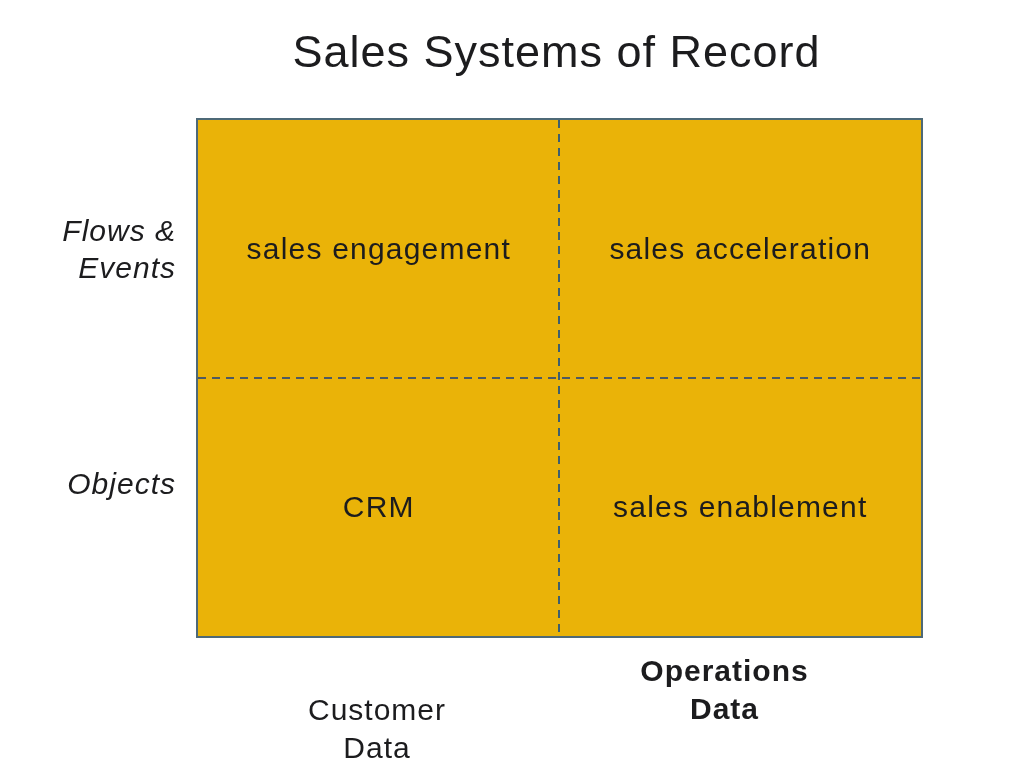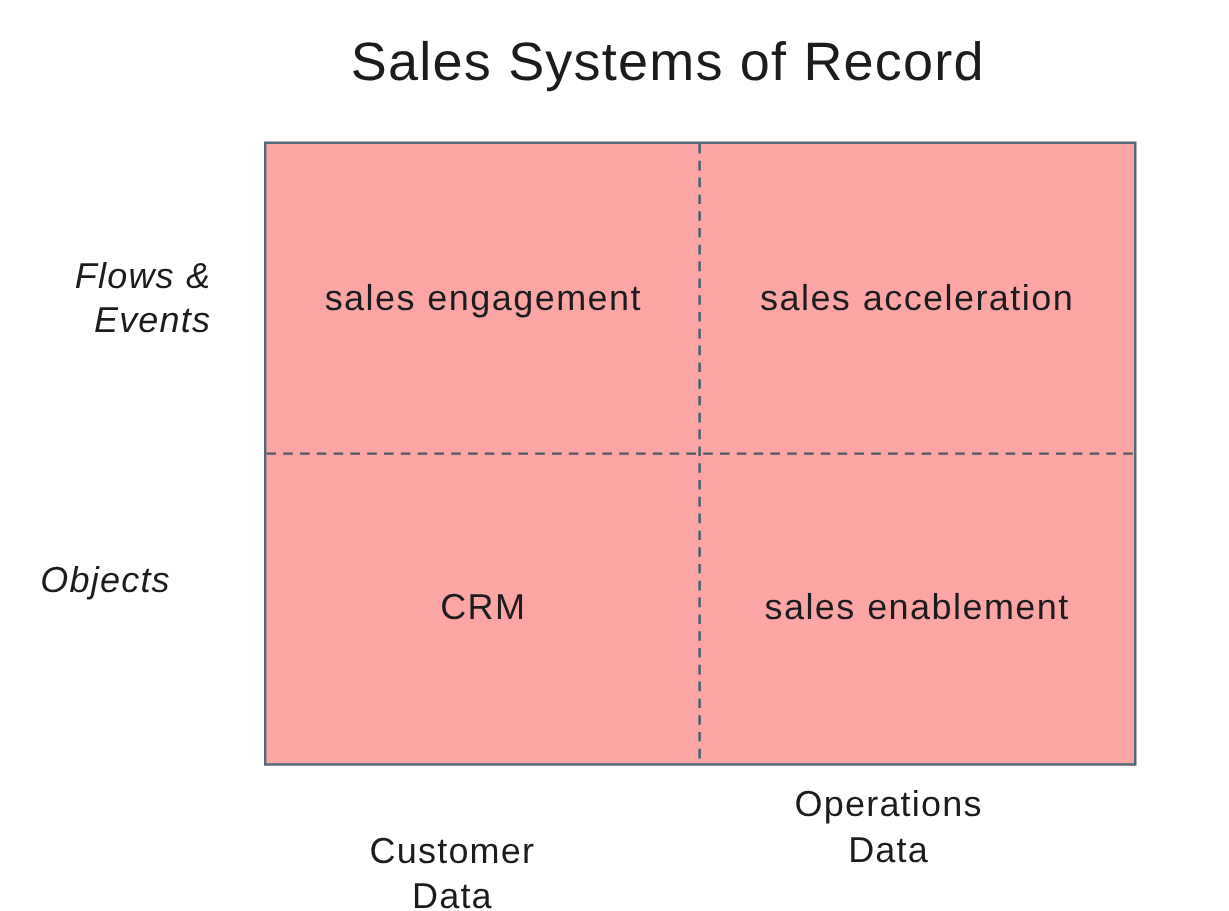--- a/index.html
+++ b/index.html
@@ -27,22 +27,21 @@
     white-space: nowrap;
   }
   .matrix {
     position: absolute;
     left: 196px;
     top: 118px;
     width: 727px;
     height: 520px;
     box-sizing: border-box;
     border: 2px solid var(--color-border, #4e6977);
-    background: #fca5a5;
-    margin-left: 24px;
+    background: #eab308;
   }
   .dividers {
     position: absolute;
     inset: 0;
     width: 100%;
     height: 100%;
     display: block;
   }
   .grid {
     position: absolute;
@@ -67,32 +66,32 @@
     left: 0;
     width: 176px;
     text-align: right;
     font-size: 30px;
     line-height: 37px;
     letter-spacing: 1px;
     white-space: nowrap;
     font-style: italic;
   }
   .row-label.top { top: 212px; }
-  .row-label.bottom { top: 465px; text-align: center; }
+  .row-label.bottom { top: 465px; }
   .col-label {
     position: absolute;
     top: 652px;
     text-align: center;
     font-size: 30px;
     line-height: 38px;
     letter-spacing: 1px;
     white-space: nowrap;
   }
   .col-label.left  { left: 196px; width: 362px; margin-top: 39px; }
-  .col-label.right { left: 558px; width: 365px; }
+  .col-label.right { left: 542px; width: 365px; font-weight: bold; }
 </style>
 </head>
 <body>
 
 <div class="title">Sales Systems of Record</div>
 
 <div class="row-label top">
   <div>Flows &amp;</div>
   <div>Events</div>
 </div>

